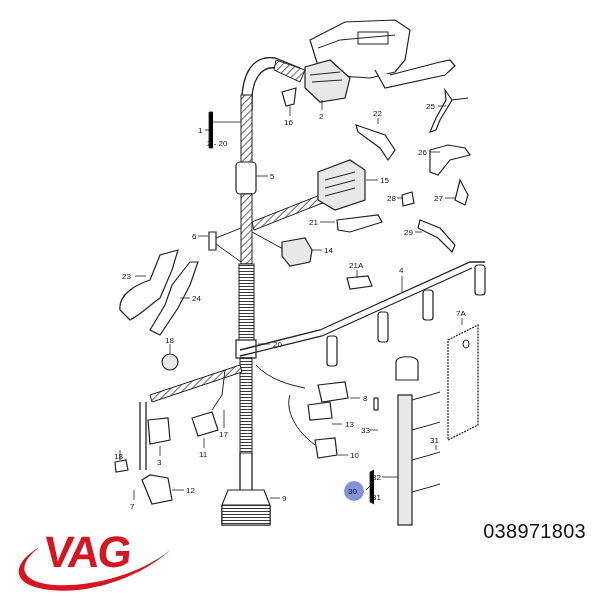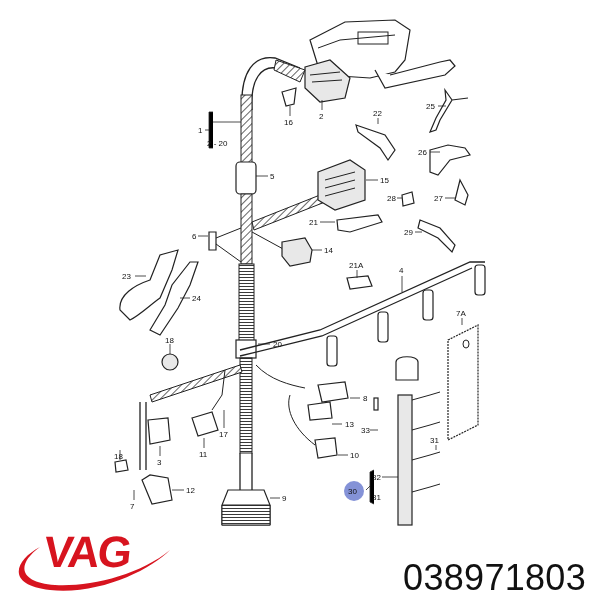--- a/index.html
+++ b/index.html
@@ -7,21 +7,21 @@
   #diagram{position:absolute;left:0;top:0;width:600px;height:600px;}
   .ln{stroke:#222;stroke-width:1.3;fill:none;}
   .ln2{stroke:#222;stroke-width:1;fill:none;}
   .part{stroke:#222;stroke-width:1.2;fill:#fff;}
   .partg{stroke:#222;stroke-width:1.2;fill:#e8e8e8;}
   .hatch{stroke:#222;stroke-width:1;fill:url(#hatchPat);}
   .lbl{font-family:"Liberation Sans",sans-serif;font-size:8px;fill:#111;}
   .lead{stroke:#222;stroke-width:0.8;}
   #logo{position:absolute;left:10px;top:525px;width:170px;height:75px;}
   #logo-text{position:absolute;left:44px;top:530px;font-family:"Liberation Sans",sans-serif;font-weight:bold;font-size:44px;color:#d7141f;letter-spacing:-2px;line-height:1;transform:skewX(-6deg);}
-  #partno{position:absolute;right:14px;top:560px;font-family:"Liberation Sans",sans-serif;font-size:36px;color:#111;letter-spacing:0.3px;line-height:1;}
+  #partno{position:absolute;right:14px;top:521px;font-family:"Liberation Sans",sans-serif;font-size:20px;color:#111;letter-spacing:0.3px;line-height:1;}
 </style>
 </head>
 <body>
 
 <svg id="diagram" viewBox="0 0 600 600" xmlns="http://www.w3.org/2000/svg">
   <defs>
     <pattern id="hatchPat" width="5" height="5" patternUnits="userSpaceOnUse" patternTransform="rotate(45)">
       <rect width="5" height="5" fill="#fff"></rect>
       <line x1="0" y1="0" x2="0" y2="5" stroke="#222" stroke-width="1.4"></line>
     </pattern>

